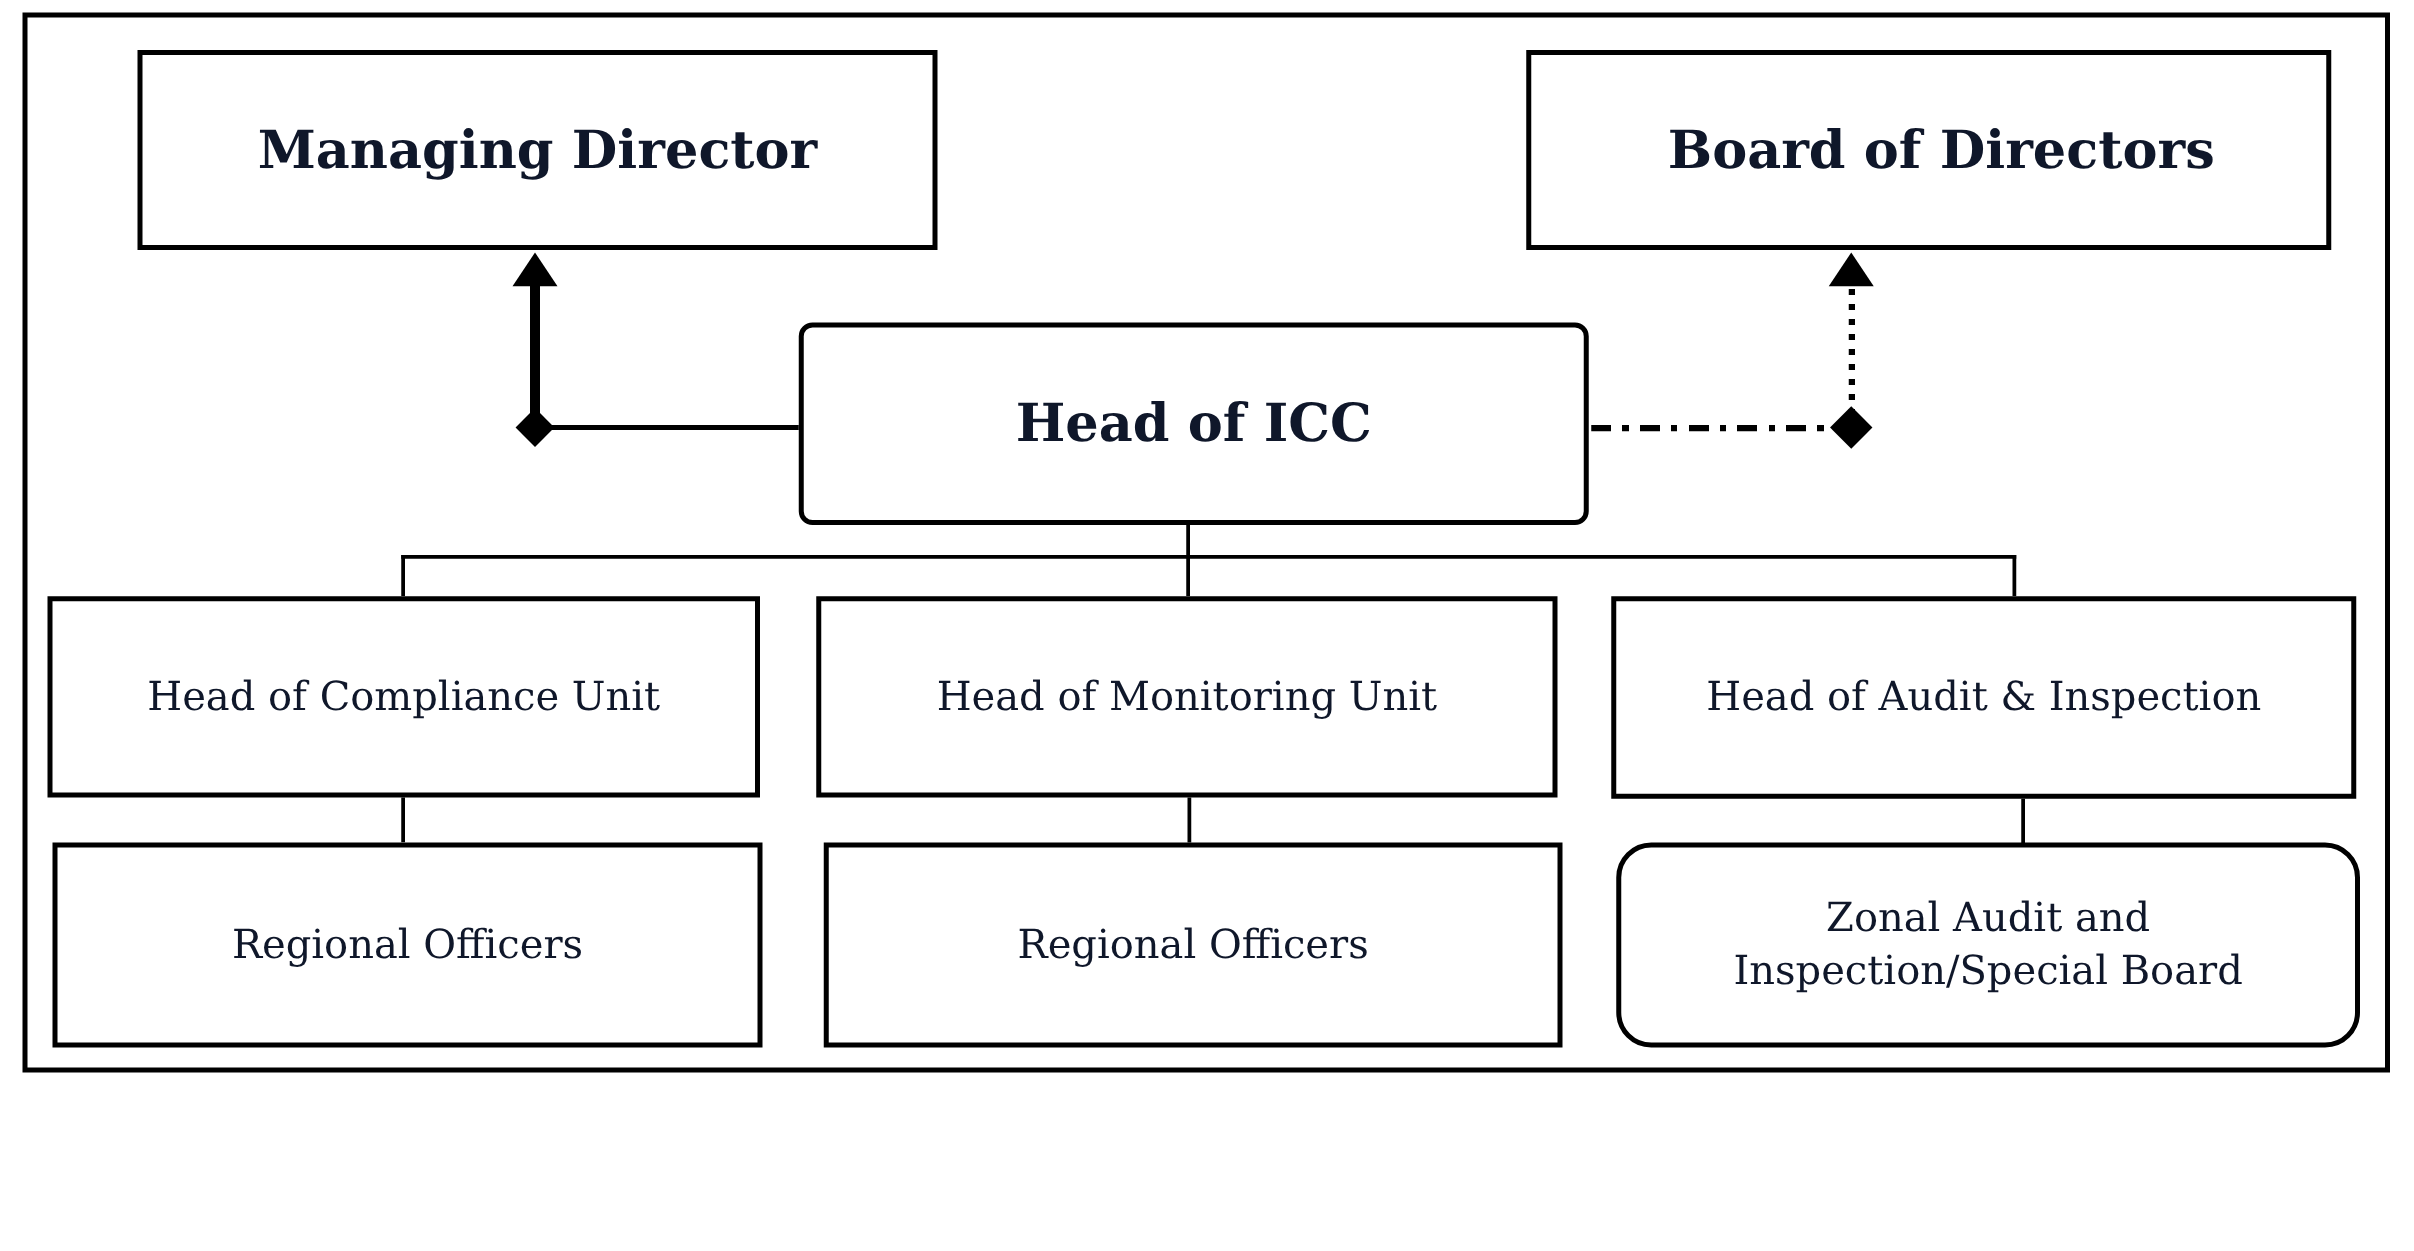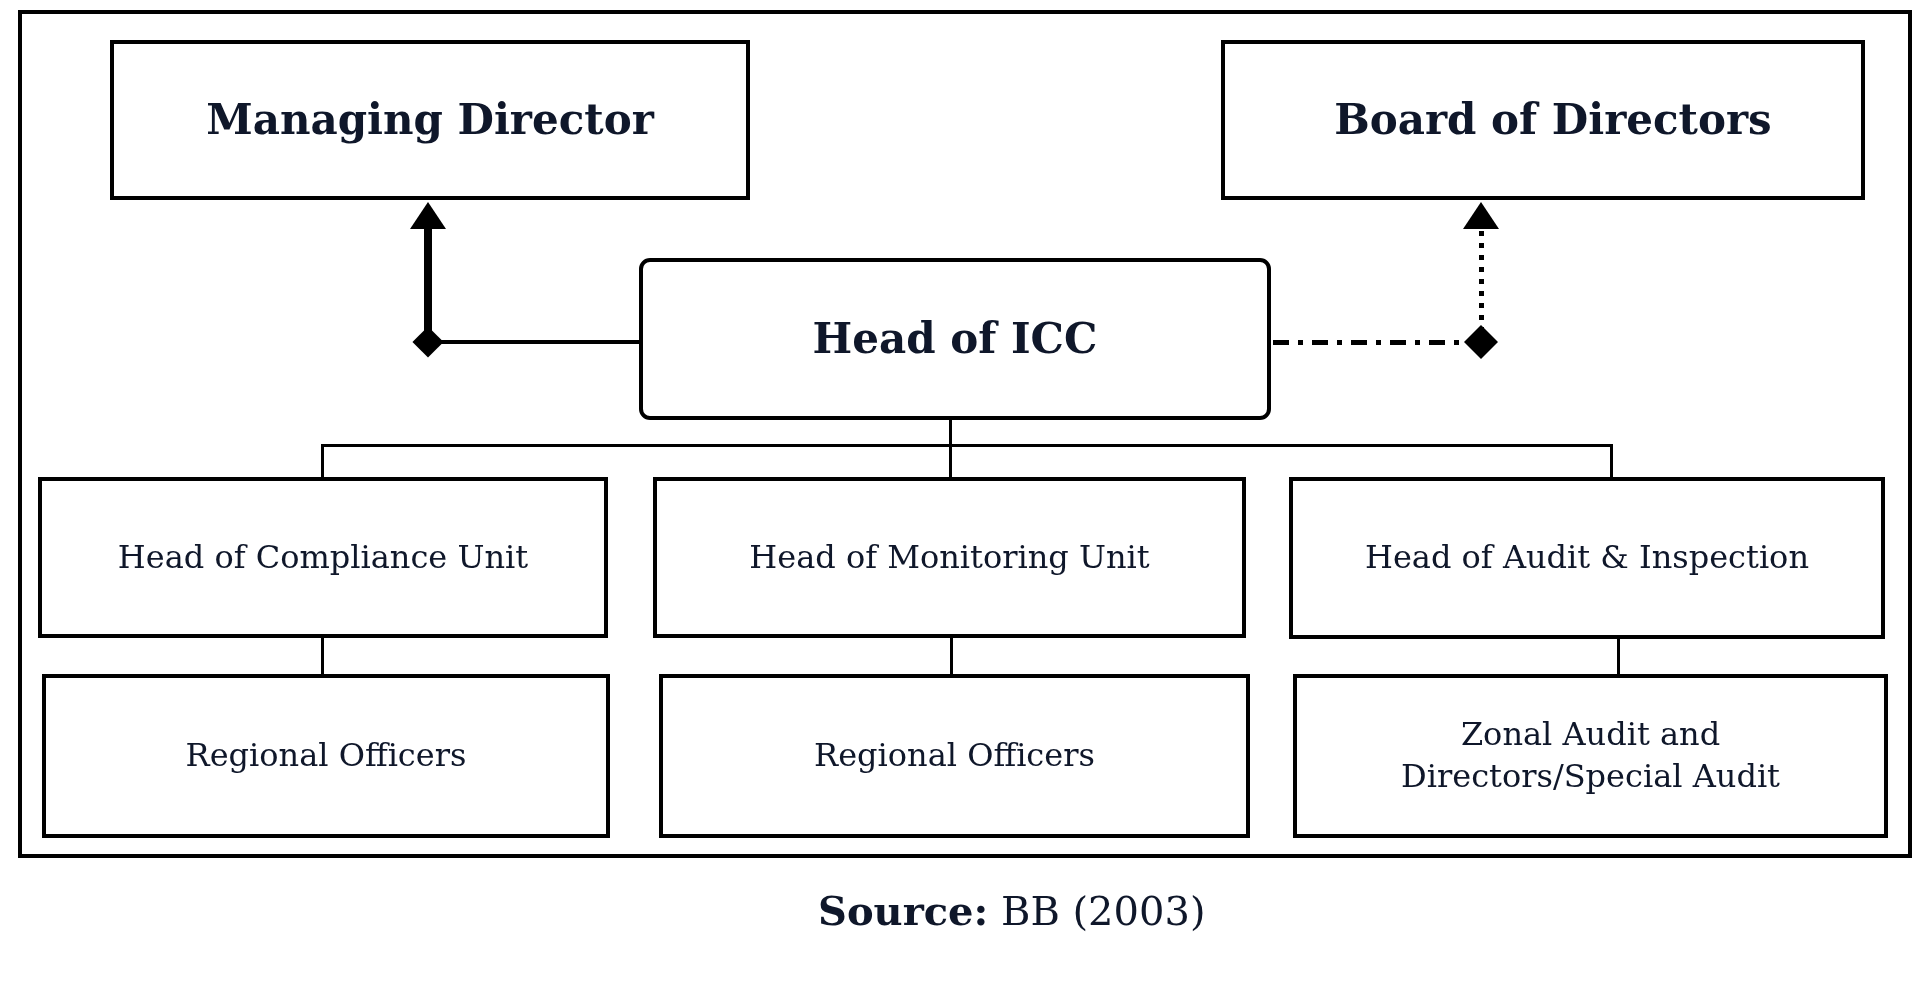--- a/index.html
+++ b/index.html
@@ -133,24 +133,21 @@
   <div class="vline" style="left:1617px; top:639px; width:3px; height:36px;"></div>
 
   <div class="box lvl-sub" style="left:42px; top:674px; width:568px; height:164px;">
     <span>Regional Officers</span>
   </div>
 
   <div class="box lvl-sub" style="left:659px; top:674px; width:591px; height:164px;">
     <span>Regional Officers</span>
   </div>
 
-  <div class="box lvl-sub" style="left:1293px; top:674px; width:595px; height:164px;">
+  <div class="box lvl-sub" style="left:1293px; top:674px; width:595px; height:164px;border-radius:28px;">
     <span>
       <span style="display:block;">Zonal Audit and</span>
-      <span style="display:block;">Directors/Special Audit</span>
+      <span style="display:block;">Inspection/Special Board</span>
     </span>
   </div>
 
-  <div class="source-caption">
-    <span class="src-label">Source:</span><span> BB (2003)</span>
-  </div>
 
 </div>
 
 </body></html>

